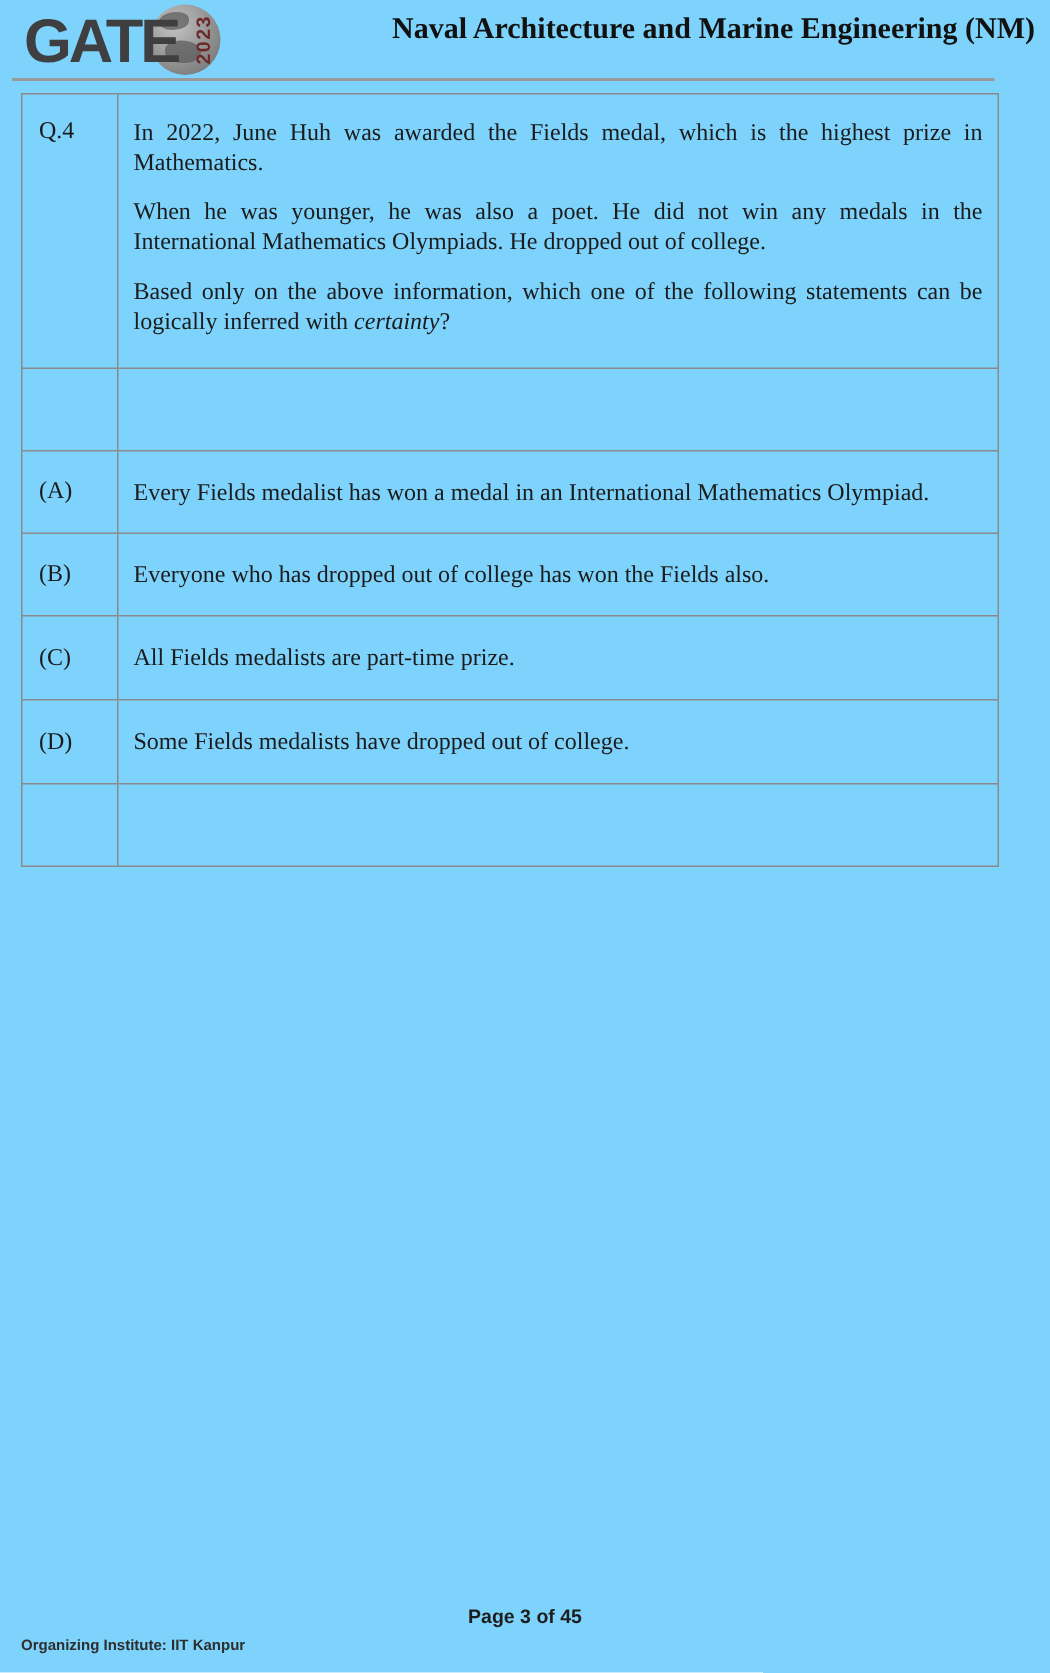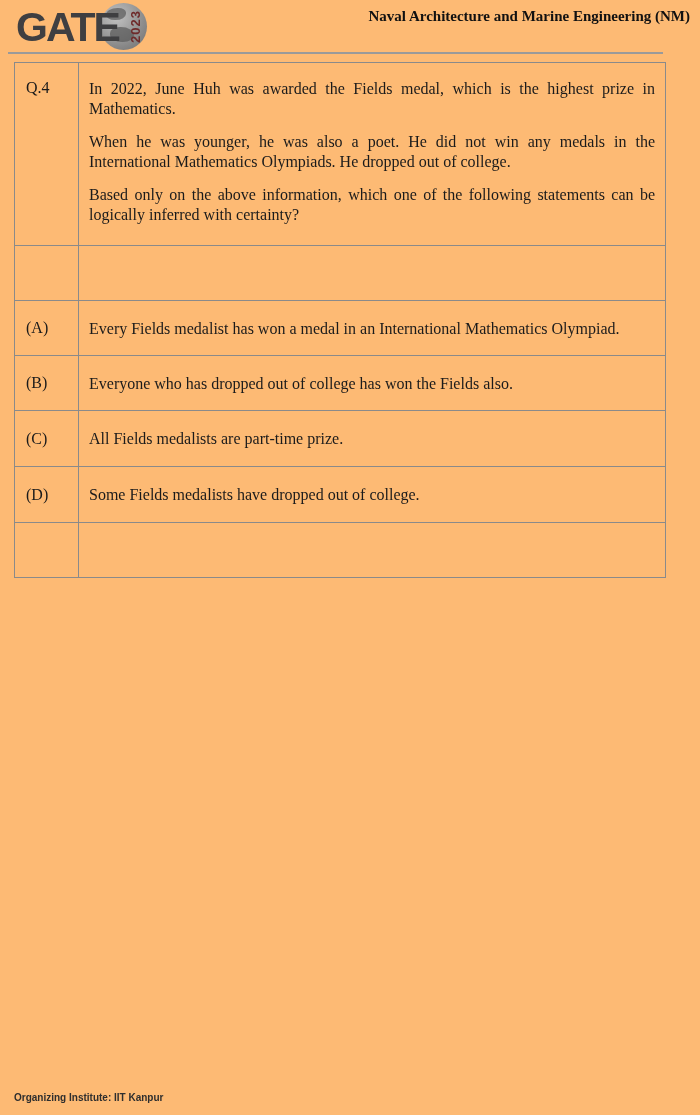--- a/index.html
+++ b/index.html
@@ -4,21 +4,21 @@
 <style>
   html, body {
     margin: 0;
     padding: 0;
     background: #ffffff;
   }
   .page {
     position: relative;
     width: 700px;
     height: 1115px;
-    background: #fdba74;
+    background: #7dd3fc;
     font-family: "Liberation Serif", serif;
     color: #1b1b1b;
     overflow: hidden;
   }
 
   
   .logo {
     position: absolute;
     left: 16px;
     top: 2px;
@@ -78,21 +78,21 @@
     white-space: nowrap;
     display: inline-block;
     translate: 0 32px;
   }
   .paper-title {
     position: absolute;
     right: 10px;
     top: 8px;
     font-family: "Liberation Serif", serif;
     font-weight: 700;
-    font-size: 15px;
+    font-size: 20px;
     color: #111111;
     white-space: nowrap;
   }
   .header-rule {
     position: absolute;
     left: 8px;
     top: 52px;
     width: 655px;
     height: 2px;
     background: #9a9a9a;
@@ -135,21 +135,21 @@
   }
   .opt-label-cell {
     vertical-align: middle !important;
     padding: 0 0 0 11px !important;
   }
   .opt-text-cell {
     vertical-align: middle !important;
     padding: 0 10px 0 10px !important;
     line-height: 19px;
   }
-  .italic { }
+  .italic { font-style: italic; }
 
   
   .page-number {
     position: absolute;
     left: 0;
     top: 1070px;
     width: 700px;
     text-align: center;
     font-family: "Liberation Sans", sans-serif;
     font-weight: 700;
@@ -225,15 +225,16 @@
       <td class="opt-text-cell">Some Fields medalists have dropped out of college.</td>
     </tr>
 
     <tr class="row-spacer-bottom">
       <td></td>
       <td></td>
     </tr>
   </tbody>
     </table>
 
+  <div class="page-number">Page 3 of 45</div>
   <div class="org-institute">Organizing Institute: IIT Kanpur</div>
 
 </div>
 
 </body></html>

